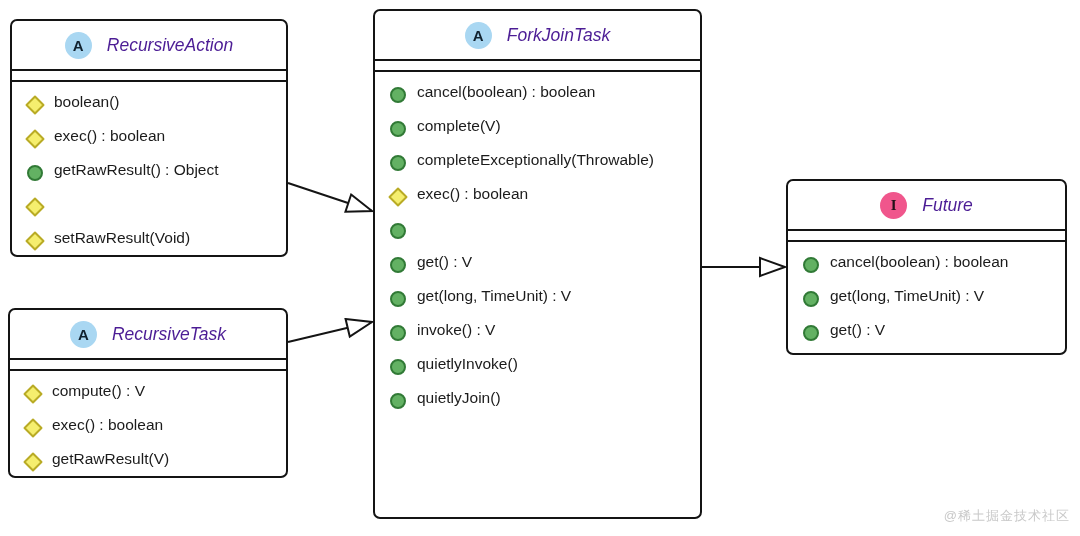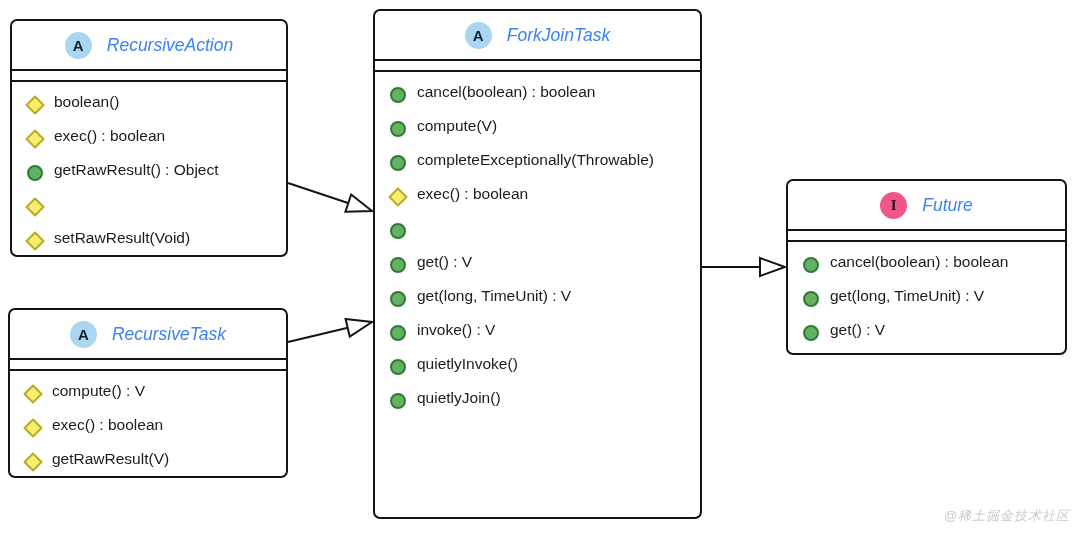--- a/index.html
+++ b/index.html
@@ -42,21 +42,21 @@
   }
   .badge-abstract { background: #a9d7f2; }
   .badge-interface {
     background: #f0568c;
     font-family: "Liberation Serif", "DejaVu Serif", serif;
     color: #231018;
   }
   .uml-name {
     font-style: italic;
     font-size: 17.5px;
-    color: #3b82f6;
+    color: #4c1d95;
   }
   .uml-sep {
     height: 13px;
     flex: 0 0 13px;
     border-top: 2px solid #141414;
     border-bottom: 2px solid #141414;
   }
   .uml-members {
     flex: 1 1 auto;
     padding-top: 3px;
@@ -101,21 +101,20 @@
     pointer-events: none;
   }
   .watermark {
     position: absolute;
     right: 10px;
     bottom: 11px;
     font-size: 13px;
     color: #c9c9c9;
     letter-spacing: 1px;
     z-index: 3;
-    font-style: italic;
   }
 </style>
 </head>
 <body>
 
 <div id="stage">
 
   <div class="uml-box" style="left:10px; top:19px; width:278px; height:238px;">
     <div class="uml-title">
       <span class="badge badge-abstract">A</span>
@@ -183,21 +182,21 @@
     <div class="uml-sep"></div>
     <div class="uml-members">
 
         <div class="member" data-vis="public">
           <span class="micon"></span>
           <span class="mtext">cancel(boolean) : boolean</span>
         </div>
 
         <div class="member" data-vis="public">
           <span class="micon"></span>
-          <span class="mtext">compute(V)</span>
+          <span class="mtext">complete(V)</span>
         </div>
 
         <div class="member" data-vis="public">
           <span class="micon"></span>
           <span class="mtext">completeExceptionally(Throwable)</span>
         </div>
 
 
         <div class="member" data-vis="protected">
           <span class="micon"></span>

